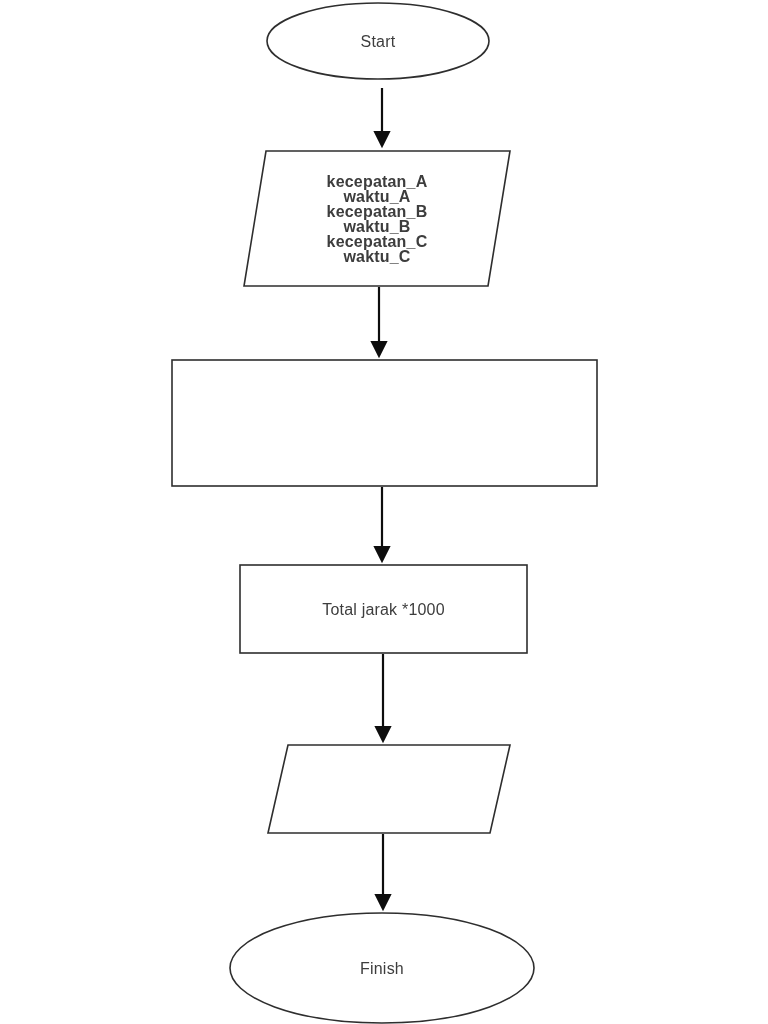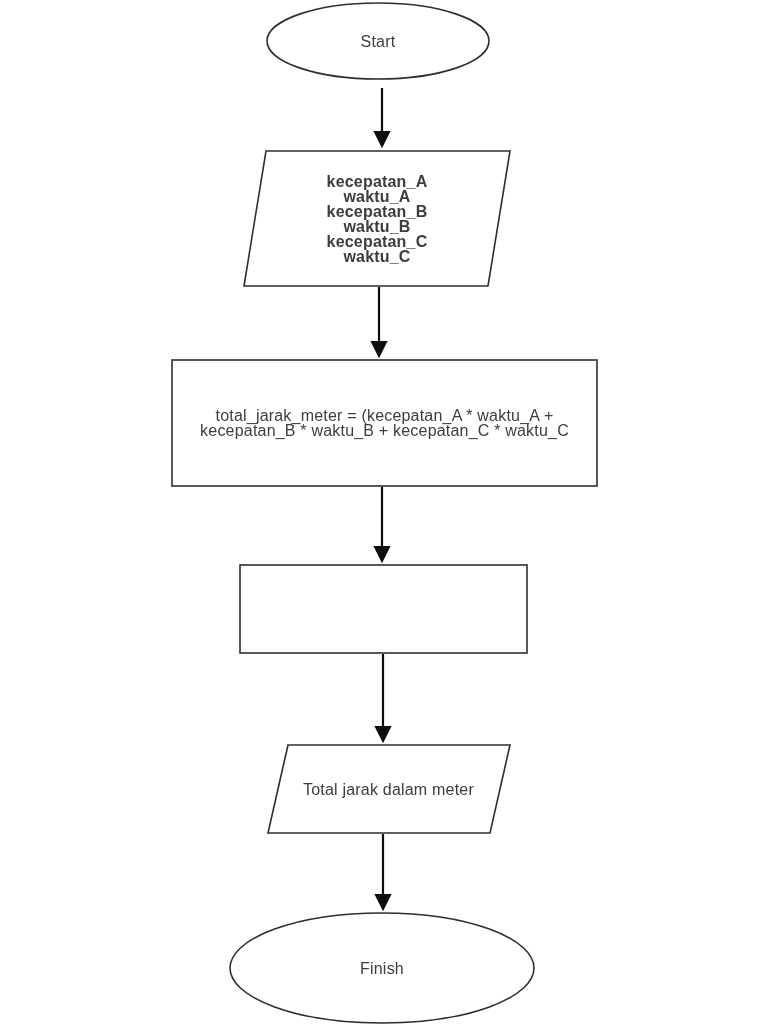--- a/index.html
+++ b/index.html
@@ -88,20 +88,19 @@
 
   <div class="label label-inputs">
     <div>kecepatan_A</div>
     <div>waktu_A</div>
     <div>kecepatan_B</div>
     <div>waktu_B</div>
     <div>kecepatan_C</div>
     <div>waktu_C</div>
   </div>
 
-  <div class="label label-process">total_jarak_meter = (kecepatan_A * waktu_A + kecepatan_B * waktu_B + kecepatan_C * waktu_C</div>
 
+  <div class="label label-convert">Total jarak *1000</div>
 
-  <div class="label label-output">Total jarak dalam meter</div>
 
   <div class="label label-finish">Finish</div>
 
 </div>
 
 </body></html>

